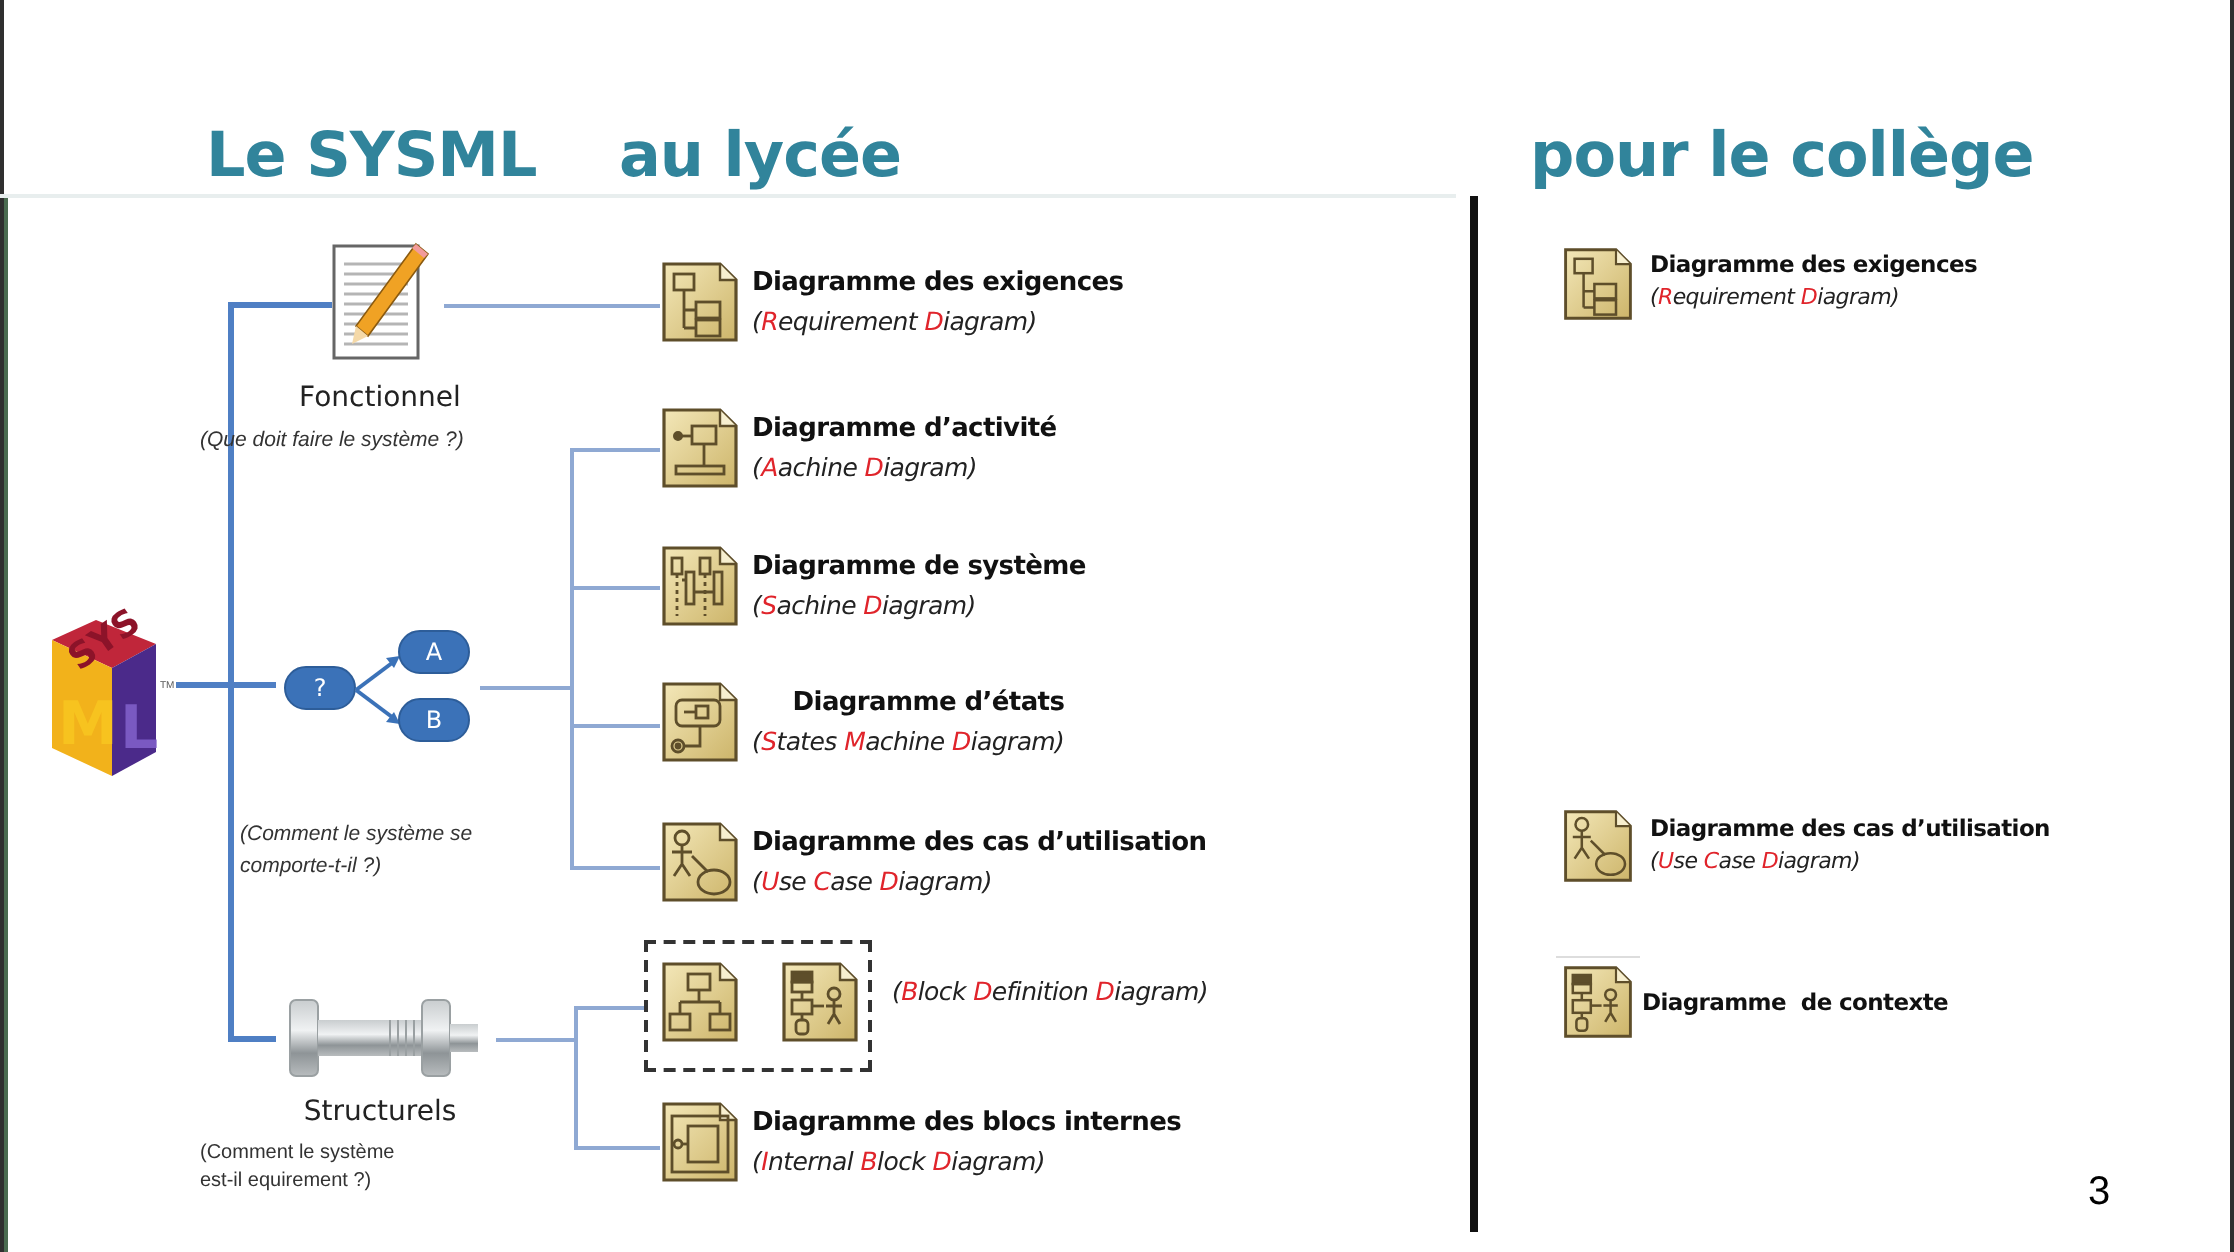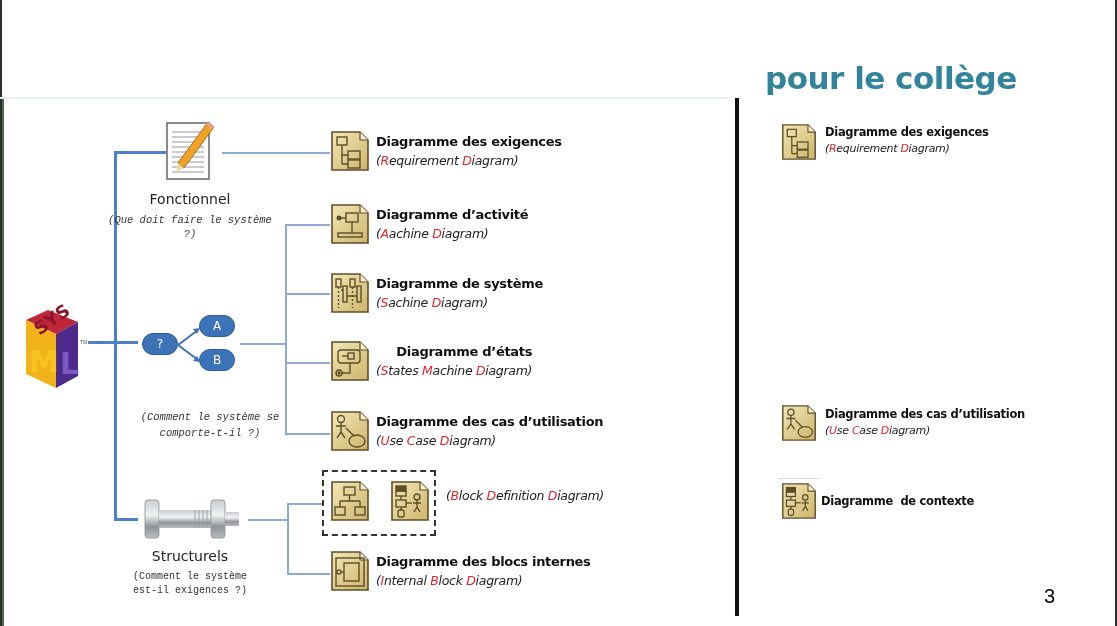--- a/index.html
+++ b/index.html
@@ -17,22 +17,22 @@
   .title-college { left: 765px; top: 60px; }
 
   .image-top-edge { position: absolute; left: 0; top: 97px; width: 728px; height: 2px; background: #e8eeee; }
   .divider { position: absolute; left: 735px; top: 98px; width: 4px; height: 518px; background: #111; }
 
   .bluebar { position: absolute; background: #4f7fc4; }
   .thinline { position: absolute; background: #8fa9d3; }
 
   .cat-label { position: absolute; text-align: center; color: #222; font-size: 14px;
                font-family: "DejaVu Sans", sans-serif; }
-  .cat-sub { position: absolute; text-align: center; color: #333; font-size: 10.5px; font-style: italic;
-             font-family: Liberation Mono, monospace; line-height: 14px; }
+  .cat-sub { position: absolute; text-align: left; color: #333; font-size: 10.5px; font-style: italic;
+             font-family: Liberation Sans, sans-serif; line-height: 14px; }
   .cat-sub.upright { font-style: normal; }
 
   .diag-item { position: absolute; display: flex; align-items: flex-start; }
   .diag-icon { width: 40px; height: 42px; position: relative; flex: none; }
   .diag-text { margin-left: 6px; padding-top: 4px; }
   .diag-title { font-weight: bold; color: #111; font-size: 13px; font-family: "DejaVu Sans", sans-serif;
                 letter-spacing: -0.3px; white-space: nowrap; }
   .diag-sub { font-style: italic; color: #222; font-size: 12.5px; font-family: "DejaVu Sans", sans-serif;
               margin-top: 4px; white-space: nowrap; letter-spacing: -0.3px; }
   .diag-sub .hl { color: #e0242b; }
@@ -52,20 +52,21 @@
           font-family: "DejaVu Sans", sans-serif; }
 </style>
 </head>
 <body>
 
 <div class="slide">
   <div class="frame-left"></div>
   <div class="frame-right"></div>
   <div class="frame-left-inner"></div>
 
+  <div class="title title-lycee"><span>Le SYSML</span><span>    </span><span>au lycée</span></div>
   <div class="title title-college">pour le collège</div>
 
   <div class="image-top-edge"></div>
   <div class="divider"></div>
 
   <svg class="sysml-logo" viewBox="0 0 70 100">
     <polygon points="8,30 30,20 60,32 38,44" fill="#c0263a"></polygon>
     <polygon points="8,30 38,44 38,98 8,84" fill="#f2b21b"></polygon>
     <polygon points="38,44 60,32 60,86 38,98" fill="#4b2a8a"></polygon>
     <text x="14" y="38" font-size="18" font-weight="bold" fill="#8c1329" transform="rotate(-35 30 30)" font-family="DejaVu Sans, sans-serif">SYS</text>
@@ -143,21 +144,21 @@
     <rect x="68" y="4" width="14" height="38" rx="3" fill="url(#metal)" stroke="#9aa0a2"></rect>
     <rect x="82" y="16" width="14" height="14" fill="url(#metal)"></rect>
   </svg>
   <div class="thinline" style="left:248px; top:519px; width:40px; height:1.5px;"></div>
   <div class="thinline" style="left:287px; top:503px; width:1.5px; height:71px;"></div>
   <div class="thinline" style="left:287px; top:503px; width:36px; height:1.5px;"></div>
   <div class="thinline" style="left:287px; top:573px; width:43px; height:1.5px;"></div>
 
   <div class="cat-label" style="left:120px; top:548px; width:140px;">Structurels</div>
   <div class="cat-sub upright" style="left:100px; top:570px; width:180px; font-size:10px;">(Comment le système</div>
-  <div class="cat-sub upright" style="left:100px; top:584px; width:180px; font-size:10px;">est-il exigences ?)</div>
+  <div class="cat-sub upright" style="left:100px; top:584px; width:180px; font-size:10px;">est-il equirement ?)</div>
 
   <svg width="0" height="0" style="position:absolute">
     <defs>
       <linearGradient id="gold" x1="0" y1="0" x2="1" y2="1">
         <stop offset="0" stop-color="#f3e7b8"></stop>
           <stop offset="1" stop-color="#cdb56a"></stop>
       </linearGradient>
       <symbol id="docbase" viewBox="0 0 40 42">
         <path d="M2,2 H30 L38,10 V40 H2 Z" fill="url(#gold)" stroke="#5e4e2a" stroke-width="1.6"></path>
         <path d="M30,2 V10 H38" fill="#f7efcf" stroke="#5e4e2a" stroke-width="1.2"></path>

